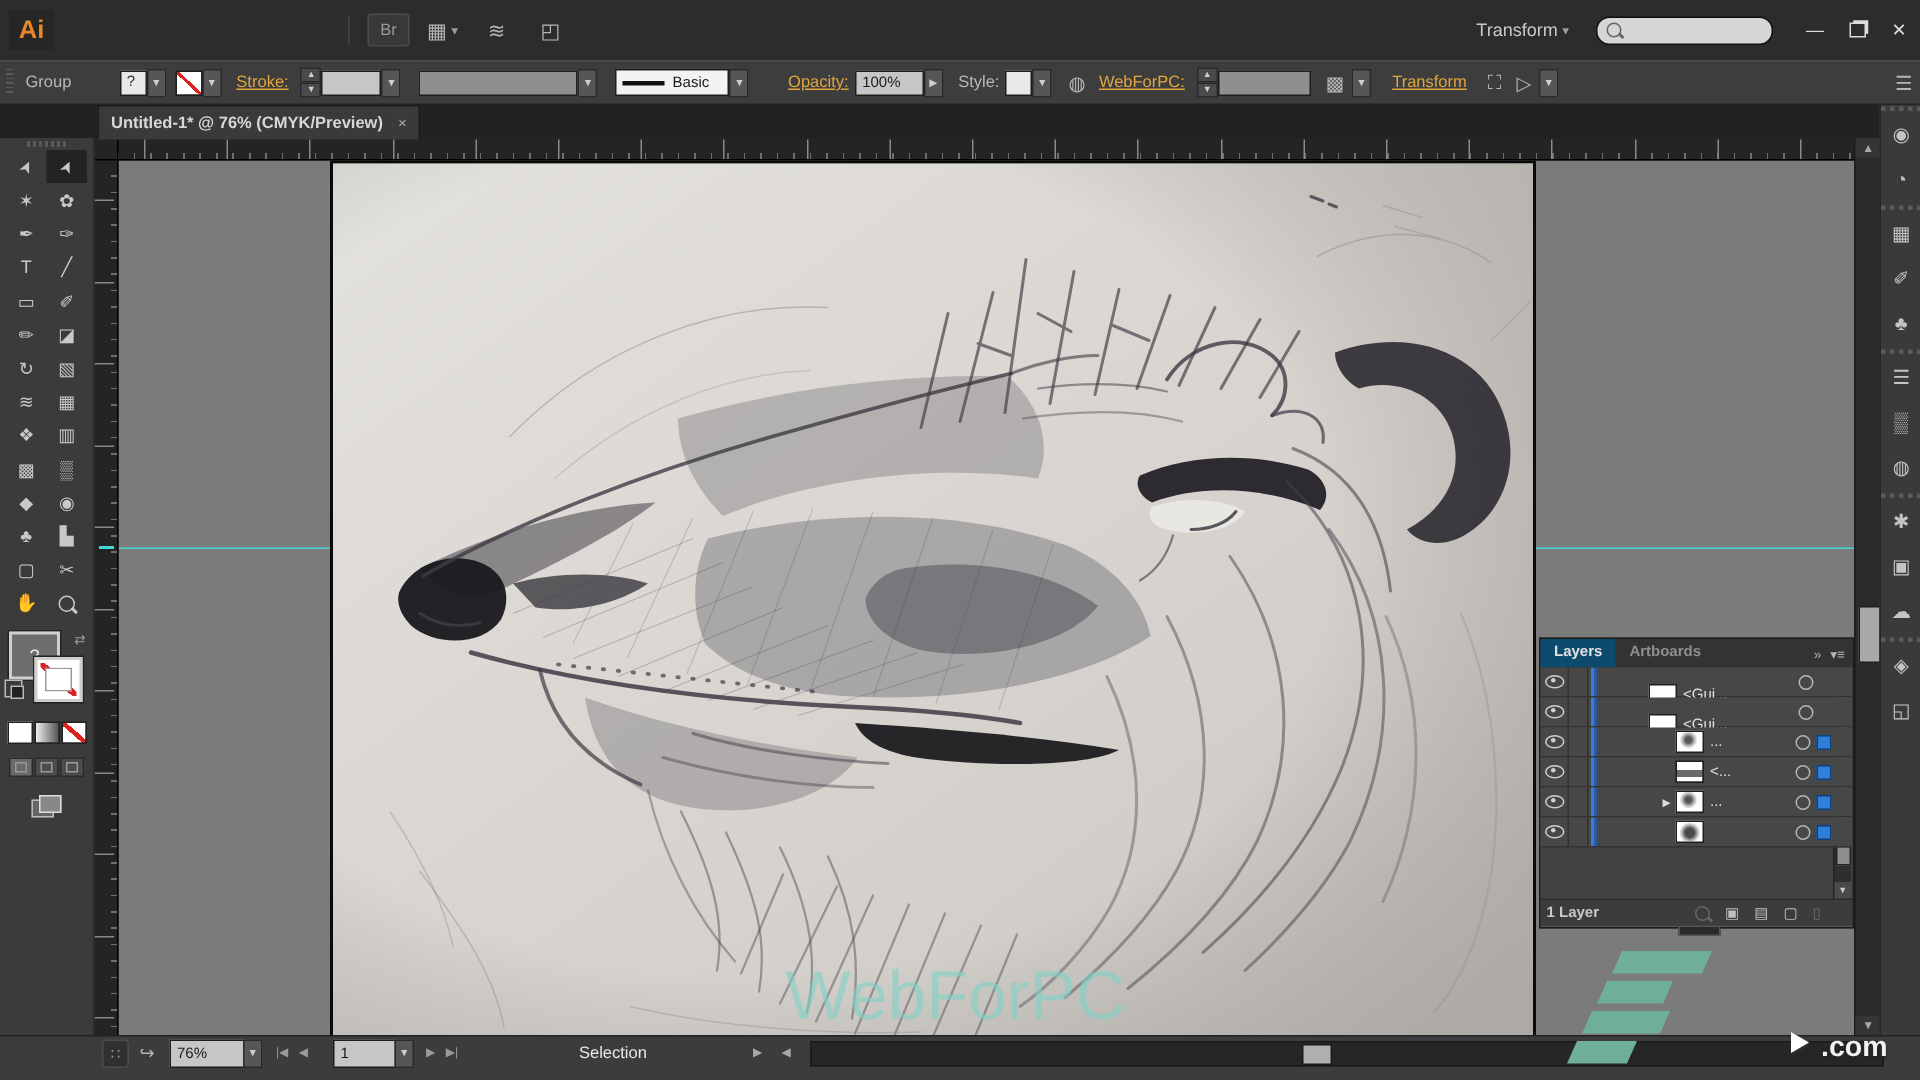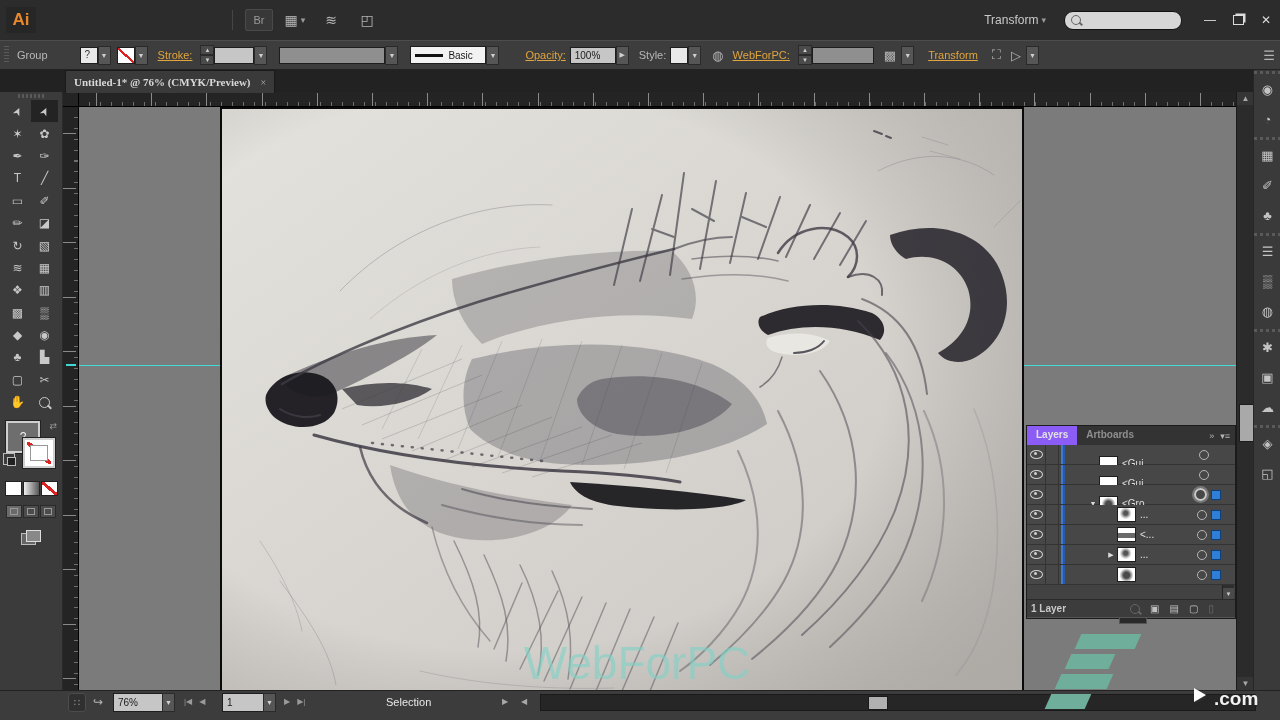--- a/index.html
+++ b/index.html
@@ -40,21 +40,21 @@
   .stepper{display:flex;flex-direction:column;margin-left:4px;}
   .stepper span{font-size:6px;line-height:6px;color:#cfcfcf;padding:1px 3px;background:#4a4a4a;border:1px solid #2a2a2a;}
   .field{height:15px;background:#c6c6c6;border:1px solid #1e1e1e;color:#1a1a1a;font-size:10px;
     display:flex;align-items:center;padding:0 4px;}
   .field.dim{background:#8f8f8f;}
   .brush-prev{width:66px;height:16px;background:#f2f2f2;border:1px solid #1e1e1e;display:flex;align-items:center;
     color:#1a1a1a;font-size:10px;padding:0 4px;}
   .brush-line{flex:0 0 28px;height:3px;background:#111;margin-right:5px;}
   .cb-ic{color:#b5b5b5;font-size:13px;margin:0 5px;}
   
-  #tabbar{position:absolute;left:0;top:68px;width:1280px;height:24px;background:#222;z-index:20;font-family:Liberation Serif, serif;}
+  #tabbar{position:absolute;left:0;top:68px;width:1280px;height:24px;background:#222;z-index:20;}
   #doctab{position:absolute;left:65px;top:2px;height:22px;background:#3a3a3a;border:1px solid #1a1a1a;border-bottom:none;
     display:flex;align-items:center;color:#d8d8d8;font-size:11px;font-weight:bold;padding:0 8px;}
   #doctab .close{margin-left:10px;color:#aaa;font-weight:normal;font-size:10px;}
   
   #toolbar{position:absolute;left:0;top:92px;width:62px;height:598px;background:#3b3b3b;
     border-right:1px solid #2a2a2a;z-index:21;}
   #toolbar .grip-h{height:4px;margin:2px 18px;background:repeating-linear-gradient(to right,#5a5a5a 0 2px,transparent 2px 4px);}
   #toolgrid{display:grid;grid-template-columns:27px 27px;grid-auto-rows:22.4px;justify-content:center;}
   .tool{display:flex;align-items:center;justify-content:center;color:#c8c8c8;font-size:12px;position:relative;}
   .tool.active{background:#232323;}
@@ -111,21 +111,21 @@
   
   #dock{position:absolute;left:1253px;top:68px;width:27px;height:622px;background:#3a3a3a;border-left:1px solid #262626;z-index:25;
     display:flex;flex-direction:column;align-items:stretch;}
   .dock-item{height:30px;display:flex;align-items:center;justify-content:center;color:#c4c4c4;font-size:13px;}
   .dock-item.sep{border-top:3px dotted #5a5a5a;margin-top:3px;}
   
   #layerspanel{position:absolute;left:1026px;top:425px;width:208px;height:192px;background:#3f3f3f;
     border:1px solid #1c1c1c;box-shadow:0 0 0 1px #555 inset;z-index:26;font-size:10px;color:#cfcfcf;}
   #lp-tabs{height:19px;display:flex;align-items:stretch;background:#333;}
   .lp-tab{padding:3px 9px;font-weight:bold;color:#8f8f8f;}
-  .lp-tab.active{background:#8b5cf6;color:#e2e2e2;}
+  .lp-tab.active{background:#0c4a6e;color:#e2e2e2;}
   #lp-tabicons{margin-left:auto;display:flex;align-items:center;gap:6px;padding-right:5px;color:#b5b5b5;font-size:9px;}
   #lp-rows{position:relative;height:154px;overflow:hidden;background:#424242;}
   .lrow{position:relative;height:19px;border-bottom:1px solid #333;background:#474747;display:flex;align-items:center;}
   .lrow.selected{background:#4a628a;}
   .l-eye{width:18px;height:19px;border-right:1px solid #333;display:flex;align-items:center;justify-content:center;flex:0 0 auto;}
   .eyeball{width:11px;height:7px;border:1px solid #d0d0d0;border-radius:50%;position:relative;}
   .eyeball::after{content:"";position:absolute;left:3px;top:1px;width:3px;height:3px;border-radius:50%;background:#d0d0d0;}
   .l-lock{width:12px;height:19px;border-right:1px solid #333;flex:0 0 auto;}
   .l-line{width:9px;height:19px;flex:0 0 auto;background:linear-gradient(to right,transparent 2px,#3a7bd5 2px 4px,#2a5aa5 4px 6px,transparent 6px);}
   .l-content{flex:1;display:flex;align-items:center;height:19px;overflow:hidden;}
@@ -646,36 +646,20 @@
             <span class="tg"></span>
             <span class="sb-off"></span>
           </span>
         </div>
         <div class="lrow">
           <span class="l-eye">
             <span class="eyeball"></span>
           </span>
           <span class="l-lock"></span>
           <span class="l-line"></span>
-          <span class="l-content in2">
-            <span class="twirl tw-d">▼</span>
-            <span class="thumb th-b"></span>
-            <span class="l-label">&lt;Gro...</span>
-          </span>
-          <span class="l-right">
-            <span class="tg-big"></span>
-            <span class="sb"></span>
-          </span>
-        </div>
-        <div class="lrow">
-          <span class="l-eye">
-            <span class="eyeball"></span>
-          </span>
-          <span class="l-lock"></span>
-          <span class="l-line"></span>
           <span class="l-content in3">
             <span class="twirl tw-n">▼</span>
             <span class="thumb th-c"></span>
             <span class="l-label">...</span>
           </span>
           <span class="l-right">
             <span class="tg"></span>
             <span class="sb"></span>
           </span>
         </div>

